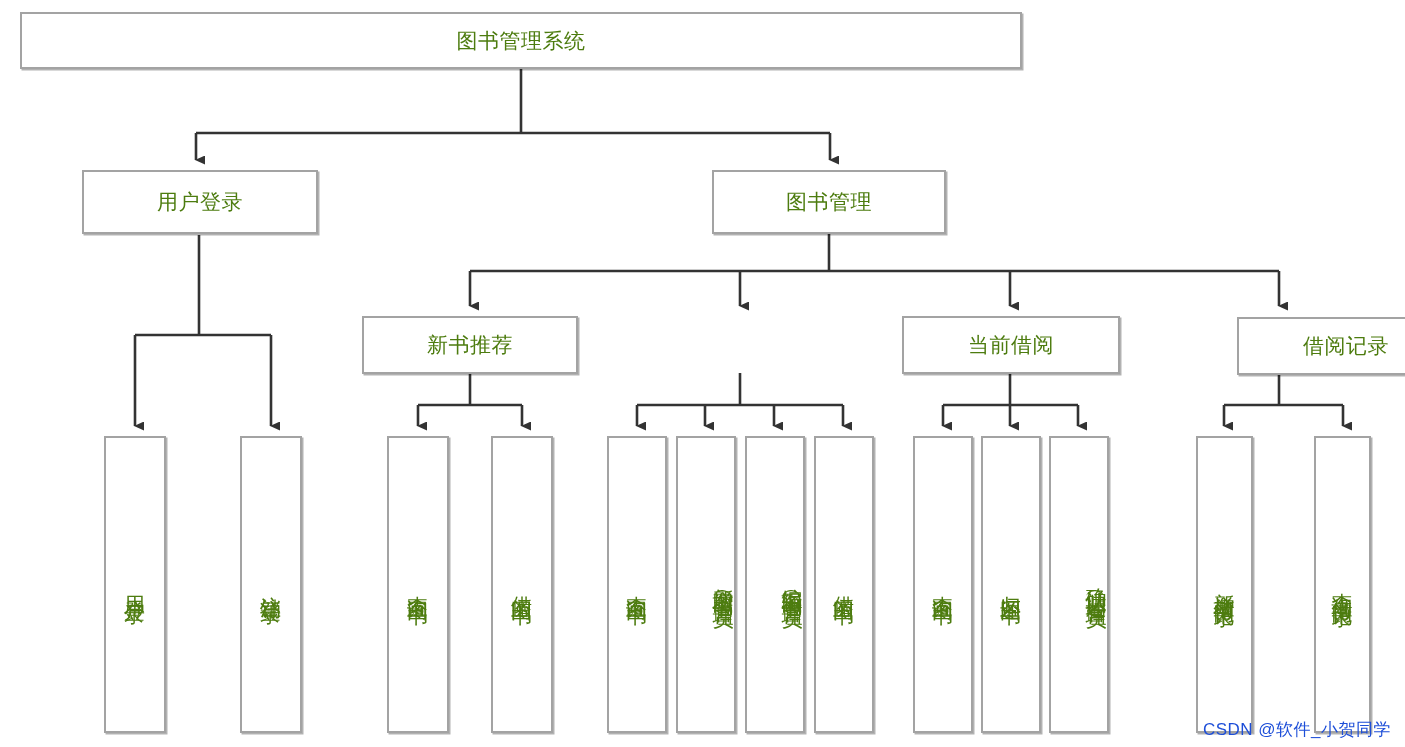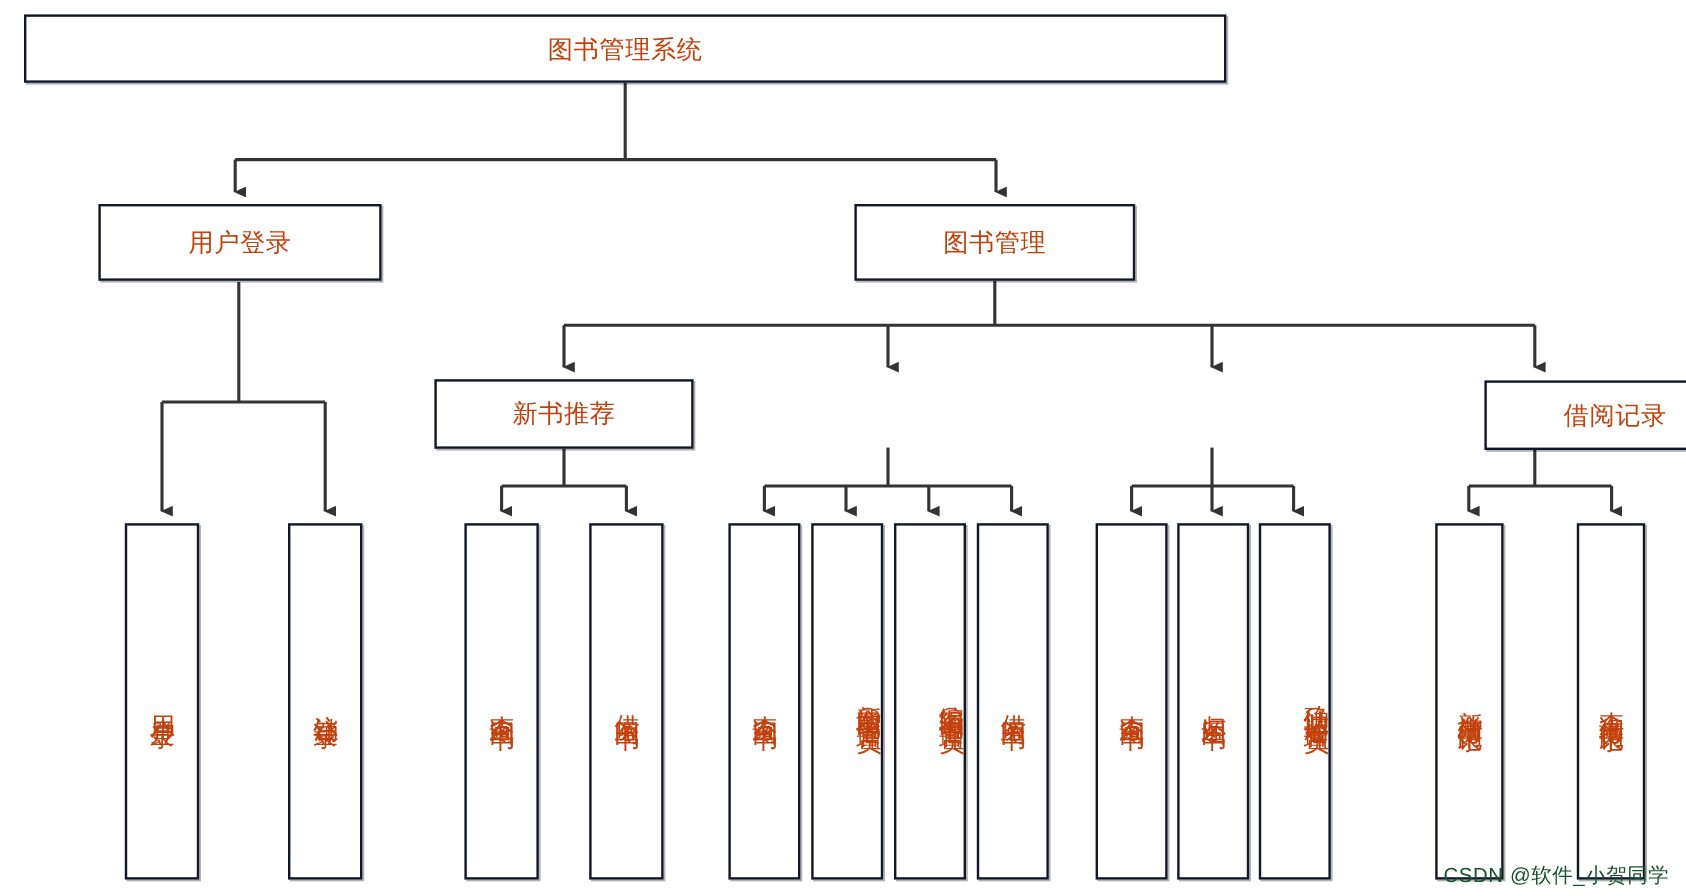--- a/index.html
+++ b/index.html
@@ -13,26 +13,26 @@
   #canvas {
     position: relative;
     width: 1405px;
     height: 747px;
     background: #ffffff;
     overflow: hidden;
   }
   .node {
     position: absolute;
     box-sizing: border-box;
-    border: 2px solid #0f172a;
+    border: 2px solid #a3a3a3;
     background: #ffffff;
     display: flex;
     align-items: center;
     justify-content: center;
-    color: #c2410c;
+    color: #4d7c0f;
     box-shadow: 1.5px 1.5px 0 rgba(0,0,0,0.30);
   }
   .node-h {
     font-size: 21px;
     letter-spacing: 0.5px;
     white-space: nowrap;
   }
   .node-root { font-size: 21px; }
   .node-v {
     writing-mode: vertical-rl;
@@ -51,21 +51,21 @@
     top: 0;
     width: 1405px;
     height: 747px;
     pointer-events: none;
   }
   .watermark {
     position: absolute;
     right: 14px;
     bottom: 6px;
     font-size: 17px;
-    color: #14532d;
+    color: #1d4ed8;
     white-space: nowrap;
     letter-spacing: 0.5px;
   }
 </style>
 </head>
 <body>
 
 <div id="canvas">
 
   <svg class="edges" viewBox="0 0 1405 747">
@@ -117,20 +117,21 @@
       <path d="M1343,405 L1343,426" marker-end="url(#arrow)"></path>
     </g>
   </svg>
 
   <div class="node node-h node-root" style="left:20px; top:12px; width:1002px; height:57px;">图书管理系统</div>
 
   <div class="node node-h" style="left:82px; top:170px; width:236px; height:64px;">用户登录</div>
   <div class="node node-h" style="left:712px; top:170px; width:234px; height:64px;">图书管理</div>
 
   <div class="node node-h" style="left:362px; top:316px; width:216px; height:58px;">新书推荐</div>
+  <div class="node node-h" style="left:902px; top:316px; width:218px; height:58px;">当前借阅</div>
   <div class="node node-h" style="left:1237px; top:317px; width:218px; height:58px;">借阅记录</div>
 
   <div class="node node-v tall" style="left:104px; top:436px; width:62px; height:297px;">用户登录</div>
   <div class="node node-v tall" style="left:240px; top:436px; width:62px; height:297px;">注销登录</div>
 
   <div class="node node-v tall" style="left:387px; top:436px; width:62px; height:297px;">查询图书</div>
   <div class="node node-v tall" style="left:491px; top:436px; width:62px; height:297px;">借阅图书</div>
 
   <div class="node node-v tall" style="left:607px; top:436px; width:60px; height:297px;">查询图书</div>
   <div class="node node-v" style="left:676px; top:436px; width:60px; height:297px;">新增图书（管理员）</div>

